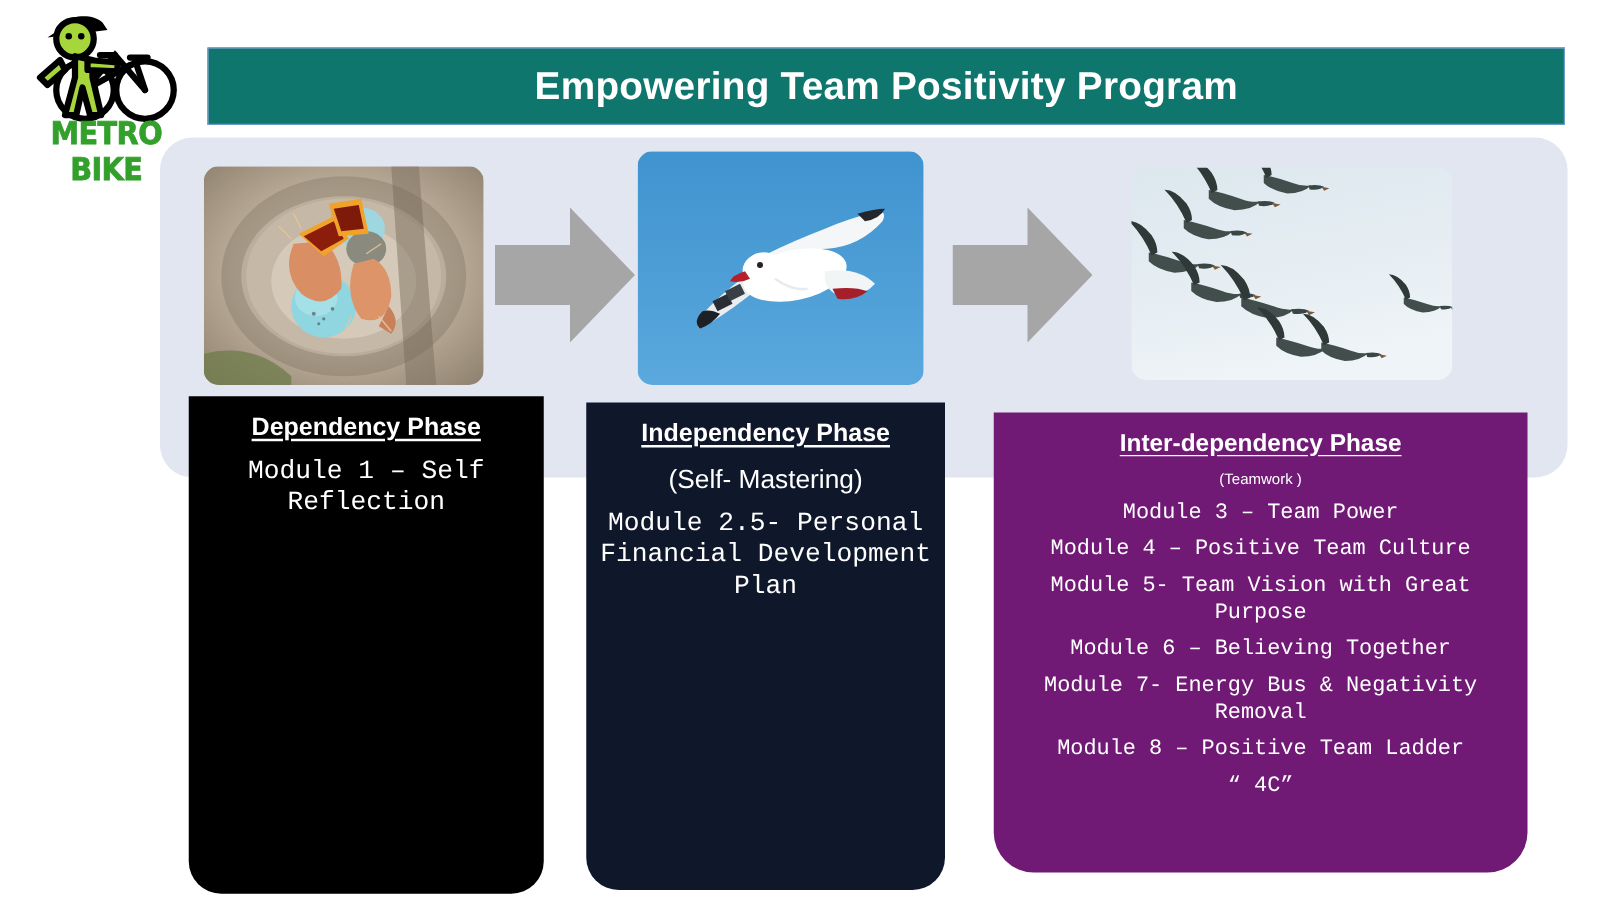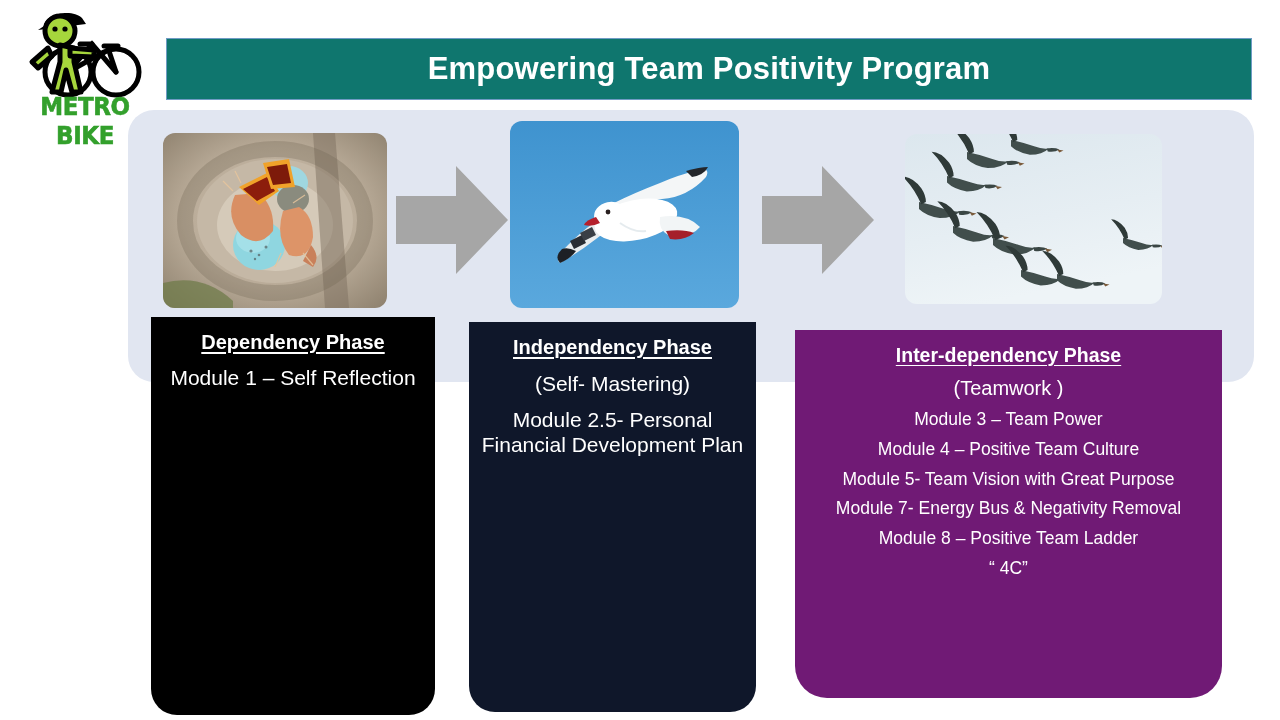--- a/index.html
+++ b/index.html
@@ -87,23 +87,23 @@
     text-decoration:underline;
     text-underline-offset:3px;
     margin:0 0 12px 0;
     line-height:1.15;
   }
   .card-dep .card-title,.card-ind .card-title{font-size:20px;}
   .card-inter .card-title{font-size:19.5px;margin-bottom:10px;}
 
   .card-sub{margin:0 0 12px 0;line-height:1.2;}
   .card-dep .card-sub,.card-ind .card-sub{font-size:21px;}
-  .card-inter .card-sub{font-size:20px;margin-bottom:9px;}
-
-  .card-line{margin:0 0 11px 0;line-height:1.18;}
+  .card-inter .card-sub{font-size:12px;margin-bottom:9px;}
+
+  .card-line{margin:0 0 11px 0;line-height:1.18;font-family:Liberation Mono, monospace;}
   .card-dep .card-line,.card-ind .card-line{font-size:21px;}
   .card-inter .card-line{font-size:17.5px;margin:0 0 9px 0;}
 </style>
 </head>
 <body>
 
 <div class="stage">
 
   <div class="logo">
     <svg viewBox="0 0 150 100">
@@ -258,18 +258,19 @@
     <div class="card-sub">(Self- Mastering)</div>
     <div class="card-line">Module 2.5- Personal Financial Development Plan</div>
   </div>
 
   <div class="card card-inter">
     <div class="card-title">Inter-dependency Phase</div>
     <div class="card-sub">(Teamwork )</div>
     <div class="card-line">Module 3 – Team Power</div>
     <div class="card-line">Module 4 – Positive Team Culture</div>
     <div class="card-line">Module 5- Team Vision with Great Purpose</div>
+    <div class="card-line">Module 6 – Believing Together</div>
     <div class="card-line">Module 7- Energy Bus  &amp; Negativity Removal</div>
     <div class="card-line">Module 8 –  Positive Team Ladder</div>
     <div class="card-line">“ 4C”</div>
   </div>
 
 </div>
 
 </body></html>

